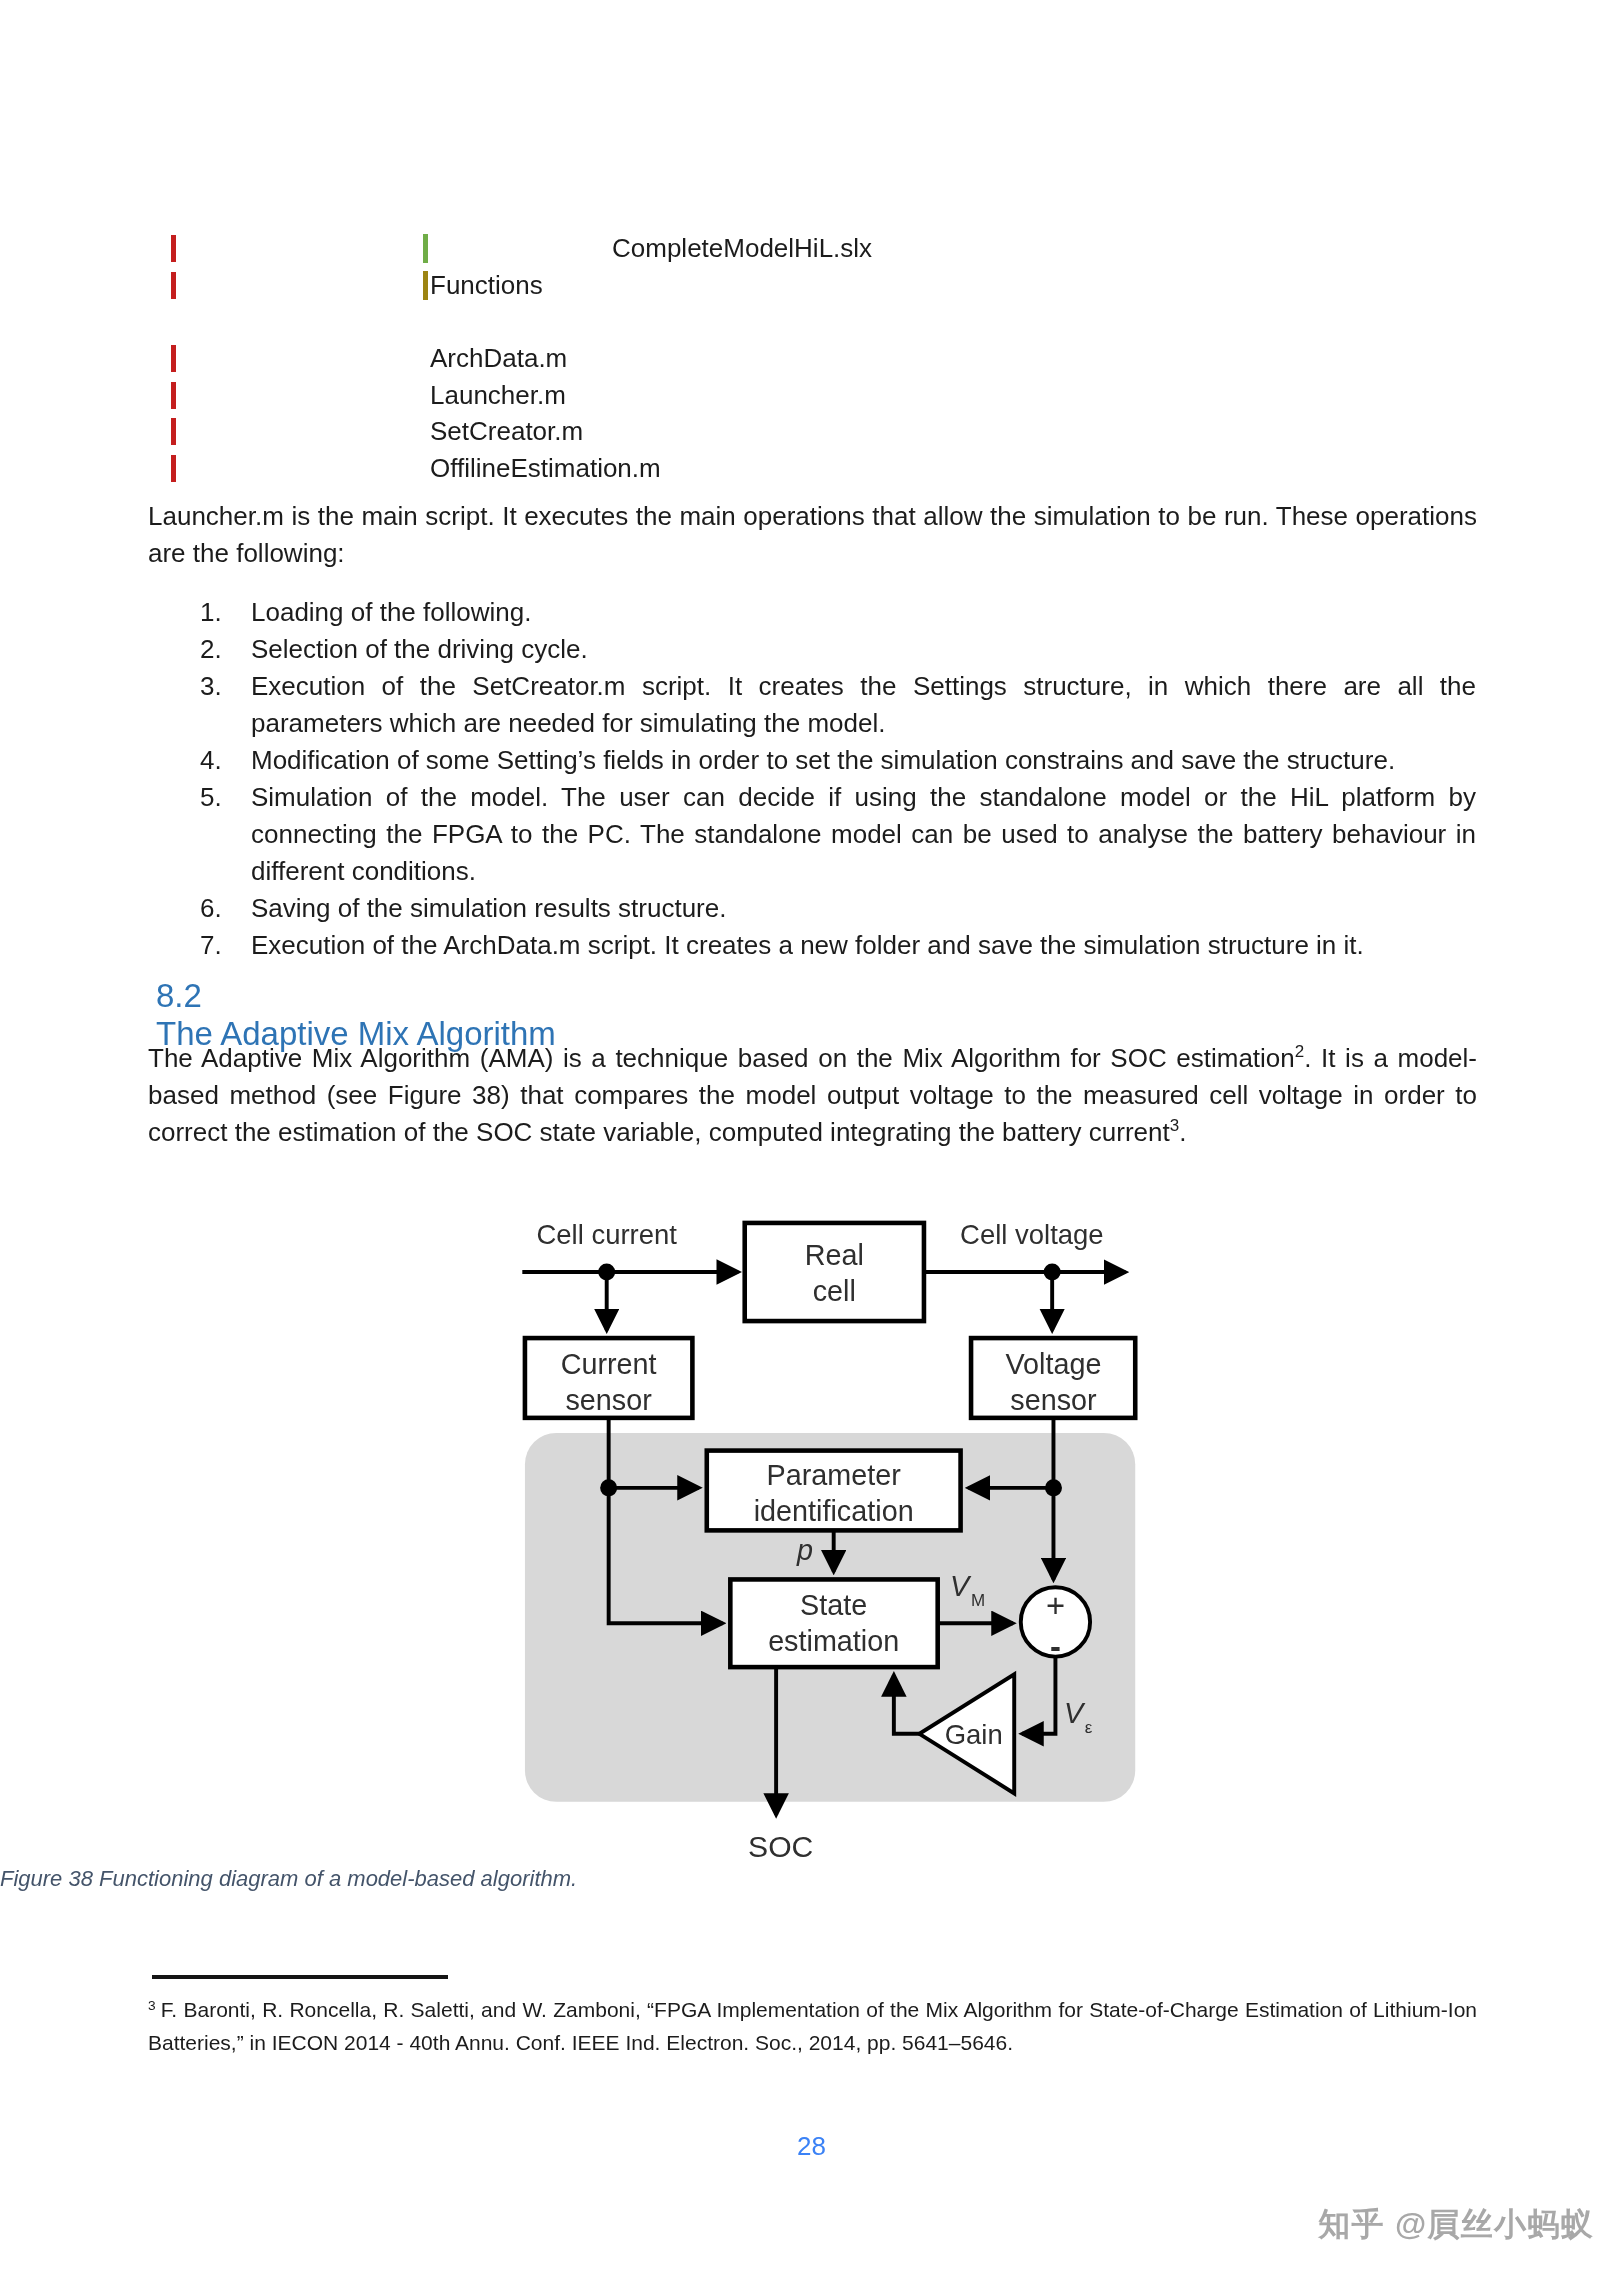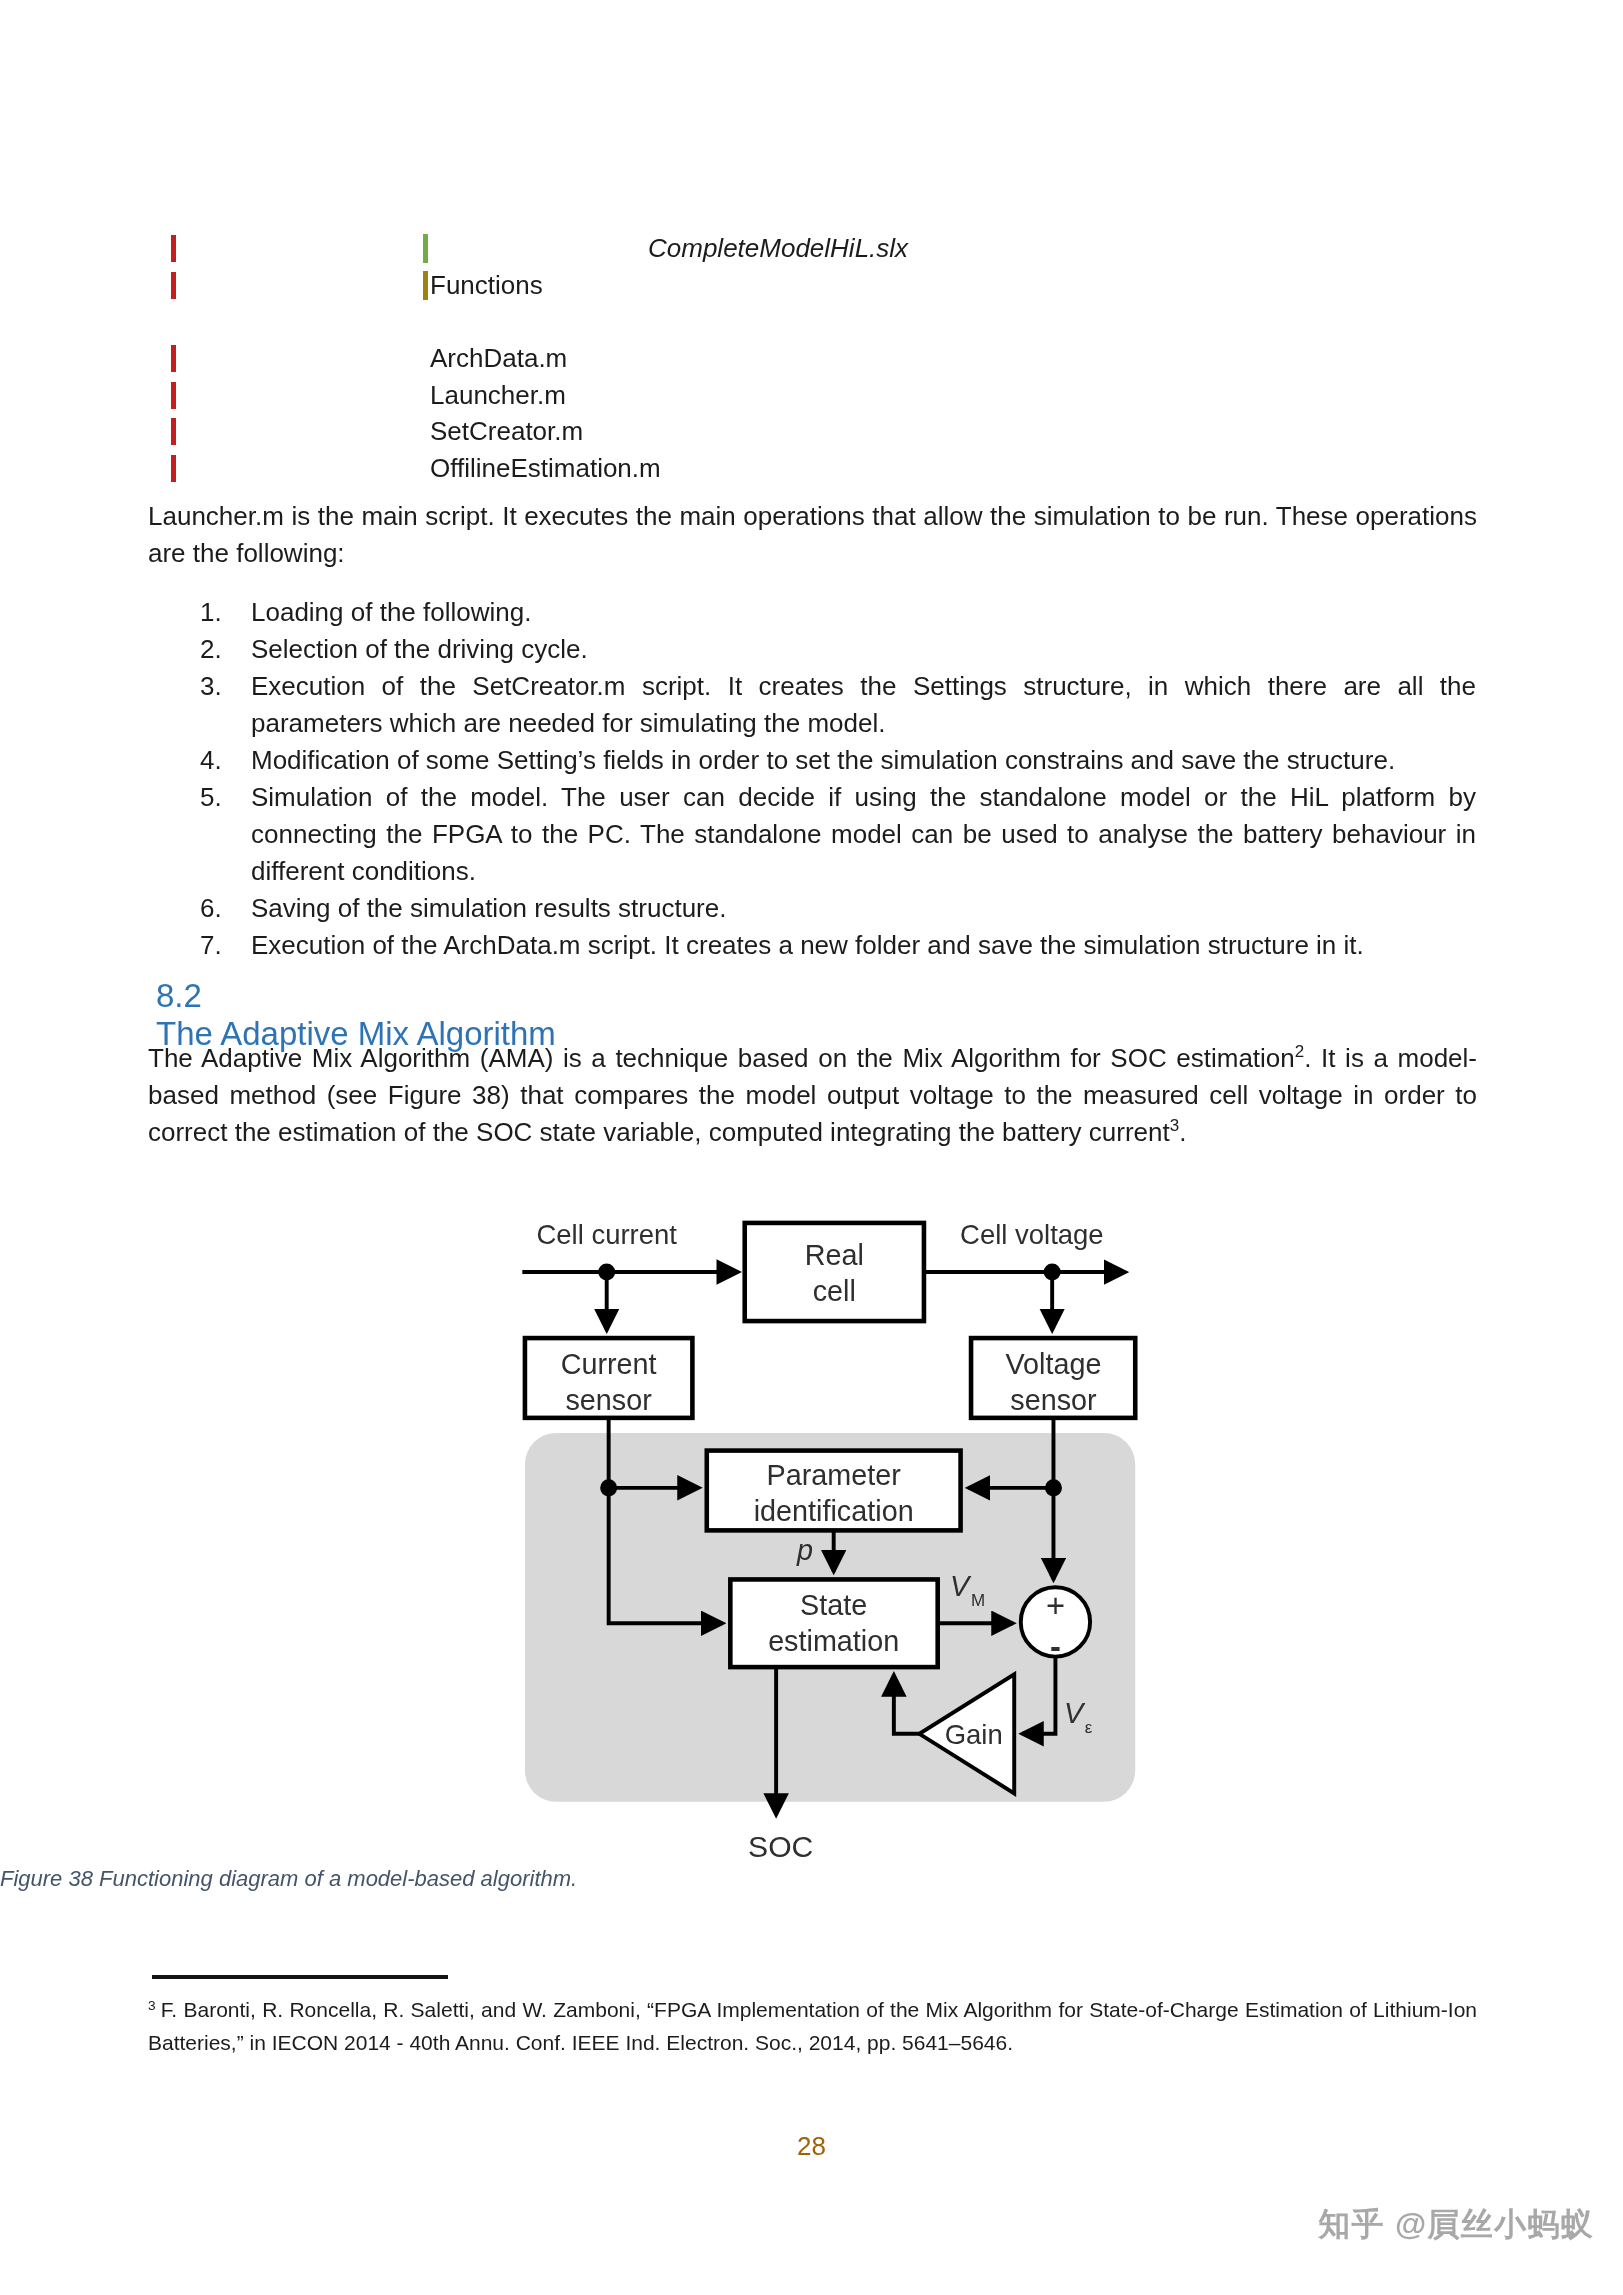--- a/index.html
+++ b/index.html
@@ -11,21 +11,21 @@
 
   
   .file-tree{left:0;top:230px;width:1623px;height:262px;}
   .ft-row{position:absolute;left:0;width:1623px;height:37px;}
   .ft-bar1{position:absolute;left:171px;top:4.6px;width:5.2px;height:27.5px;background:#C41E1E;}
   .ft-bar2{position:absolute;left:423px;top:3.9px;width:4.6px;height:29px;}
   .bar-green{background:#70AD47;}
   .bar-olive{background:#9C8412;}
   .bar-gray{background:#7F7F7F;}
   .ft-text{position:absolute;left:430px;top:0;line-height:37px;font-size:26px;white-space:nowrap;}
-  .ft-text.deep{left:648px;font-style:italic;}
+  .ft-text.deep{left:612px;}
 
   
   .para1{left:148px;top:498px;width:1329px;font-size:26px;line-height:37px;
          text-align:justify;text-align-last:left;}
   .ops{left:200px;top:594px;width:1276px;}
   .op{display:flex;}
   .op-num{flex:none;width:51px;font-size:26px;line-height:37px;}
   .op-text{flex:1;font-size:26px;line-height:37px;text-align:justify;text-align-last:left;}
 
   .heading{left:156px;top:977px;display:flex;font-size:33px;color:#2E74B5;white-space:nowrap;flex-direction:column;}
@@ -40,21 +40,21 @@
   .fig svg{width:100%;height:100%;display:block;}
   .caption{left:0;top:1866px;width:1623px;text-align:left;font-size:22px;
            font-style:italic;color:#44546A;}
 
   
   .fn-rule{left:152px;top:1975px;width:296px;height:3.9px;background:#151515;}
   .footnotes{left:148px;top:1993px;width:1329px;font-size:21px;line-height:33px;
              text-align:justify;text-align-last:left;}
   .fn-sup{font-size:13.7px;vertical-align:7.2px;line-height:0;margin-right:5.2px;}
 
-  .pageno{left:0;top:2131px;width:1623px;text-align:center;font-size:26px;color:#a16207;}
+  .pageno{left:0;top:2131px;width:1623px;text-align:center;font-size:26px;color:#3b82f6;}
   .watermark{right:29px;top:2203px;font-size:32px;font-weight:700;color:#A8A8A8;
              letter-spacing:1.3px;white-space:nowrap;}
 
   
   .fig text{font-family:"Liberation Sans",sans-serif;fill:#2f2f2f;}
 </style>
 </head>
 <body>
 
 <div class="abs file-tree">

